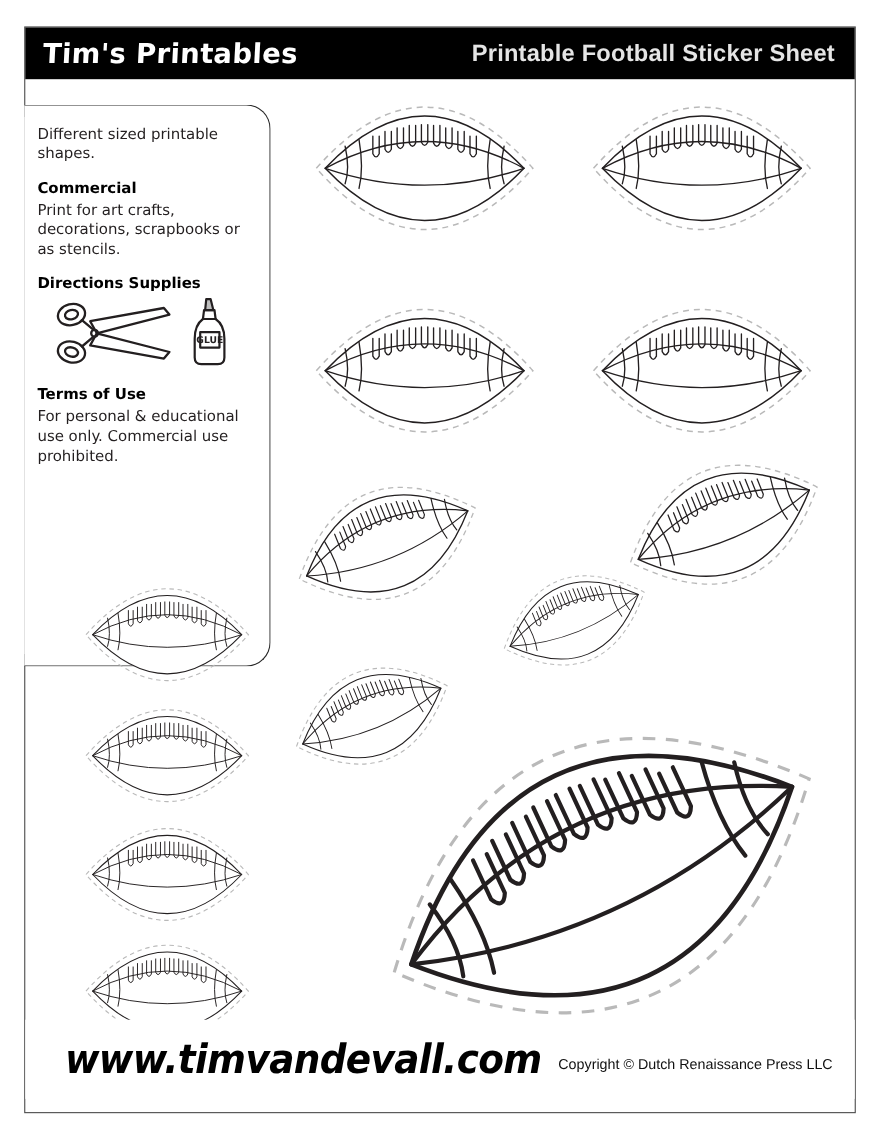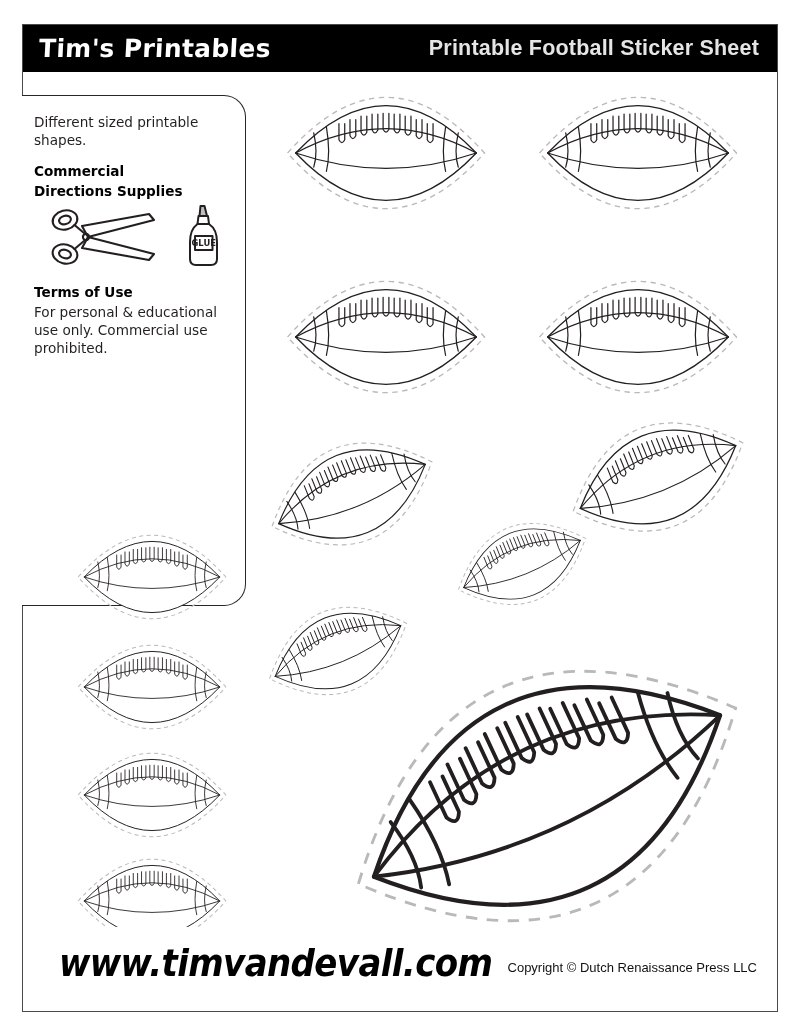--- a/index.html
+++ b/index.html
@@ -83,21 +83,21 @@
   .info-h {
     font-size: 13.6px;
     font-weight: bold;
     color: #000000;
     margin: 0 0 4px 0;
     font-family: "DejaVu Sans", sans-serif;
   }
   #supplies-icons {
     display: flex;
     align-items: flex-end;
-    gap: 22px;
+    gap: 9px;
     margin: 7px 0 12px 14px;
     height: 66px;
   }
 
   
   #footer {
     position: absolute;
     left: 0;
     bottom: 12px;
     width: 100%;
@@ -143,20 +143,21 @@
 
   <div id="header-bar">
     <div id="brand-title">Tim's Printables</div>
     <div id="sheet-title">Printable Football Sticker Sheet</div>
   </div>
 
   <div id="info-box">
     <p class="info-p">Different sized printable shapes.</p>
 
     <p class="info-h">Commercial</p>
+    <p class="info-p">Print for art crafts, decorations, scrapbooks or as stencils.</p>
 
 
     <p class="info-h">Directions Supplies</p>
 
     <div id="supplies-icons">
 
       <span>
         <svg width="112" height="62" viewBox="0 0 112 62">
           <g fill="none" stroke="#231f20" stroke-width="2.1" stroke-linejoin="round" stroke-linecap="round">
             <path d="M34 20 L101 8 L106 14 L40 31 Z"></path>

